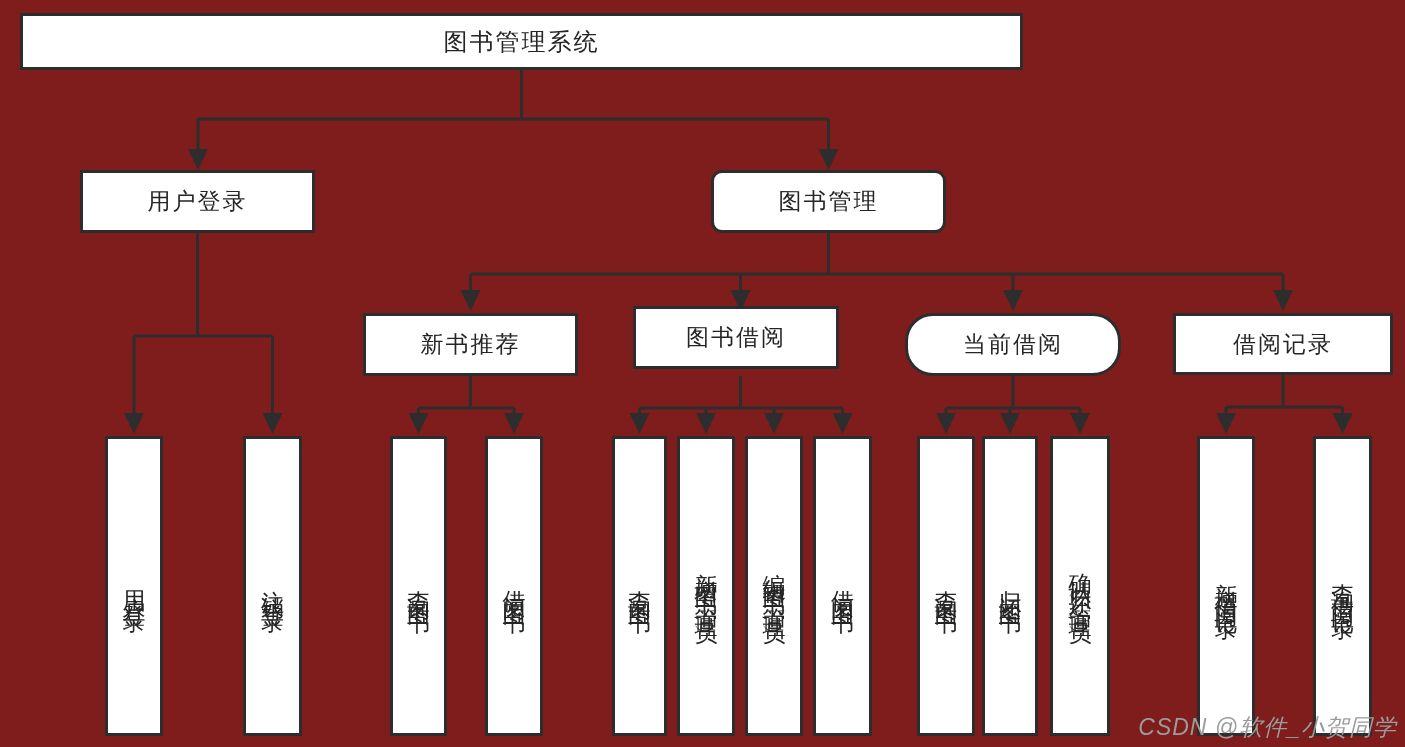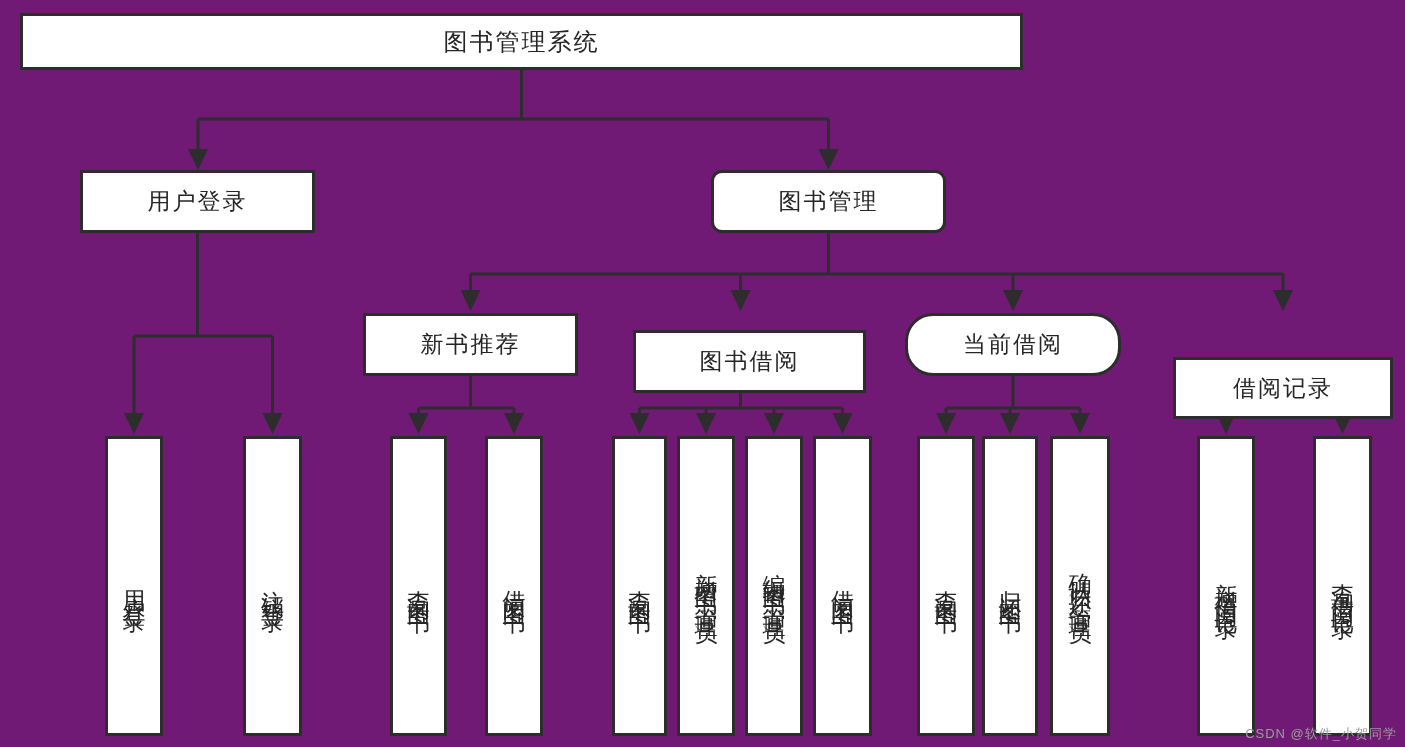--- a/index.html
+++ b/index.html
@@ -1,20 +1,20 @@
 <!DOCTYPE html>
 <html><head>
 <meta charset="utf-8">
 <style>
   html, body { margin: 0; padding: 0; background: #ffffff; }
   .canvas {
     position: relative;
     width: 1405px;
     height: 747px;
-    background: #701a75;
+    background: #7f1d1d;
     font-family: "Liberation Sans", sans-serif;
     overflow: hidden;
   }
   .connectors {
     position: absolute;
     left: 0; top: 0;
     width: 1405px; height: 747px;
     pointer-events: none;
   }
   .connectors path {
@@ -42,25 +42,26 @@
     writing-mode: vertical-rl;
     text-orientation: mixed;
     font-size: 23px;
     letter-spacing: 7px;
     line-height: 1;
   }
   .watermark {
     position: absolute;
     right: 8px;
     bottom: 4px;
-    font-size: 13px;
+    font-size: 23px;
     letter-spacing: 1px;
     color: #9c9c9c;
     z-index: 10;
     white-space: nowrap;
+    font-style: italic;
   }
 </style>
 </head>
 <body>
 
 <div class="canvas">
 
   <svg class="connectors" viewBox="0 0 1405 747" xmlns="http://www.w3.org/2000/svg">
 
     <g>
@@ -118,27 +119,27 @@
   <div class="node h" style="left:80px; top:170px; width:235px; height:63px;">
     <span>用户登录</span>
   </div>
   <div class="node h" style="left:711px; top:170px; width:235px; height:63px;border-radius:11px;">
     <span>图书管理</span>
   </div>
 
   <div class="node h" style="left:363px; top:313px; width:215px; height:63px;">
     <span>新书推荐</span>
   </div>
-  <div class="node h" style="left:633px; top:330px; width:233px; height:63px;">
+  <div class="node h" style="left:633px; top:306px; width:206px; height:63px;">
     <span>图书借阅</span>
   </div>
   <div class="node h" style="left:905px; top:313px; width:216px; height:63px;border-radius:28px;">
     <span>当前借阅</span>
   </div>
-  <div class="node h" style="left:1173px; top:313px; width:220px; height:62px;margin-top:44px;">
+  <div class="node h" style="left:1173px; top:313px; width:220px; height:62px;">
     <span>借阅记录</span>
   </div>
 
   <div class="node v" style="left:105px; top:436px; width:58px; height:300px;">
     <span class="vtext">用户登录</span>
   </div>
   <div class="node v" style="left:243px; top:436px; width:59px; height:300px;">
     <span class="vtext">注销登录</span>
   </div>
 

